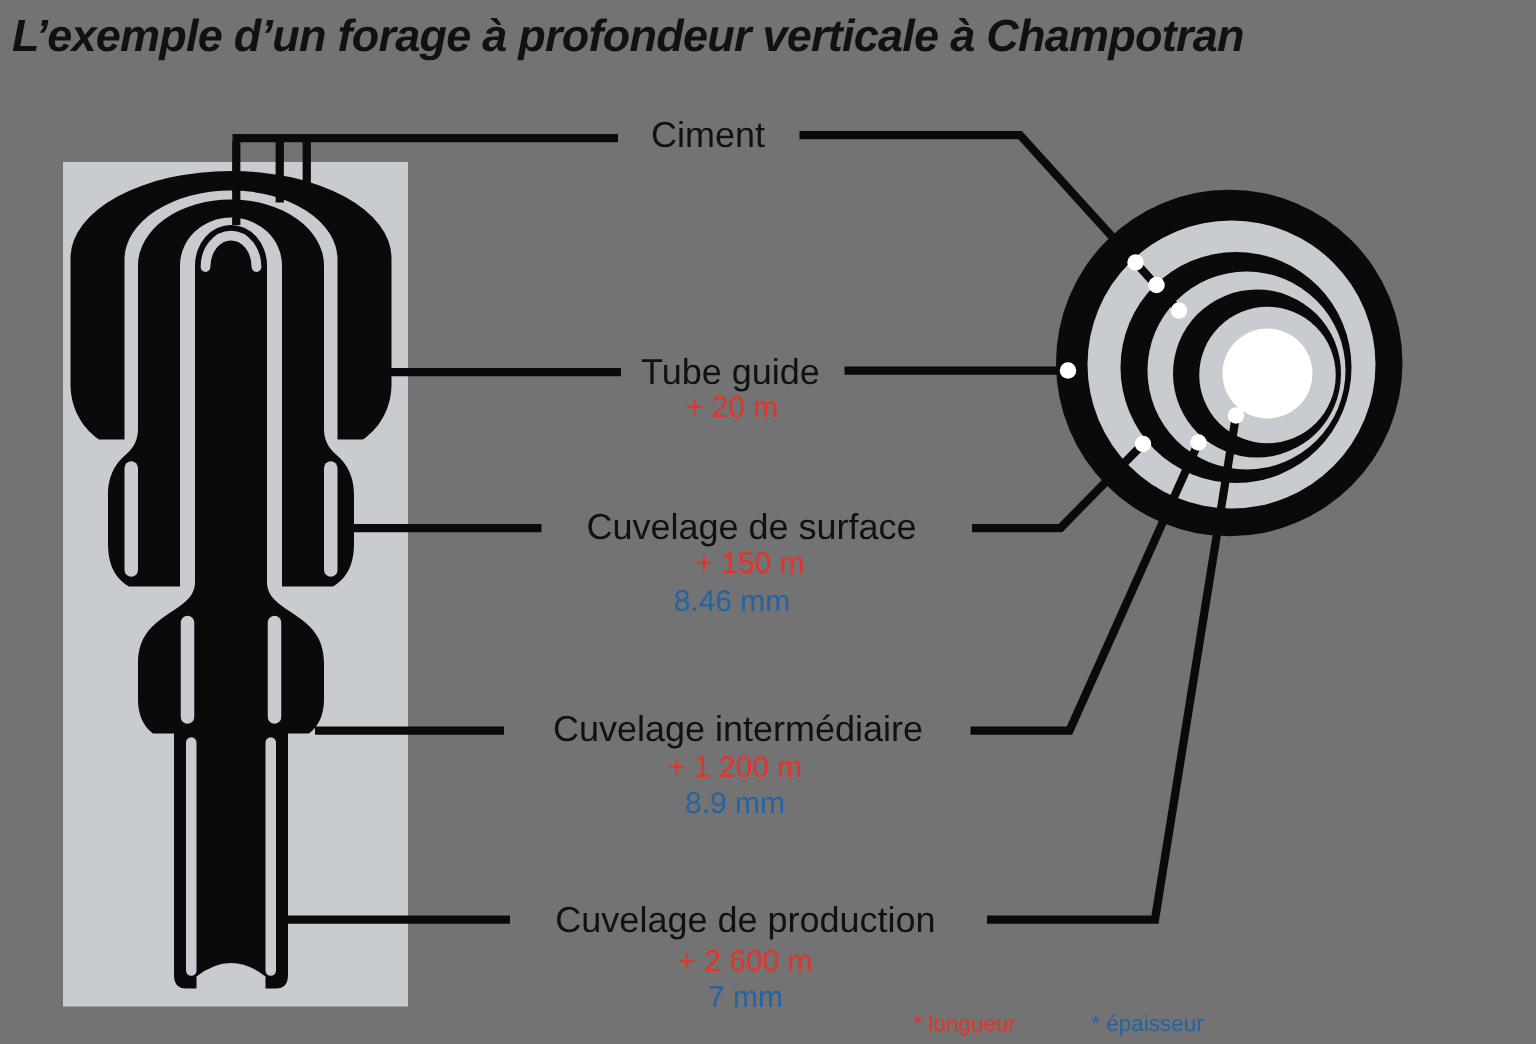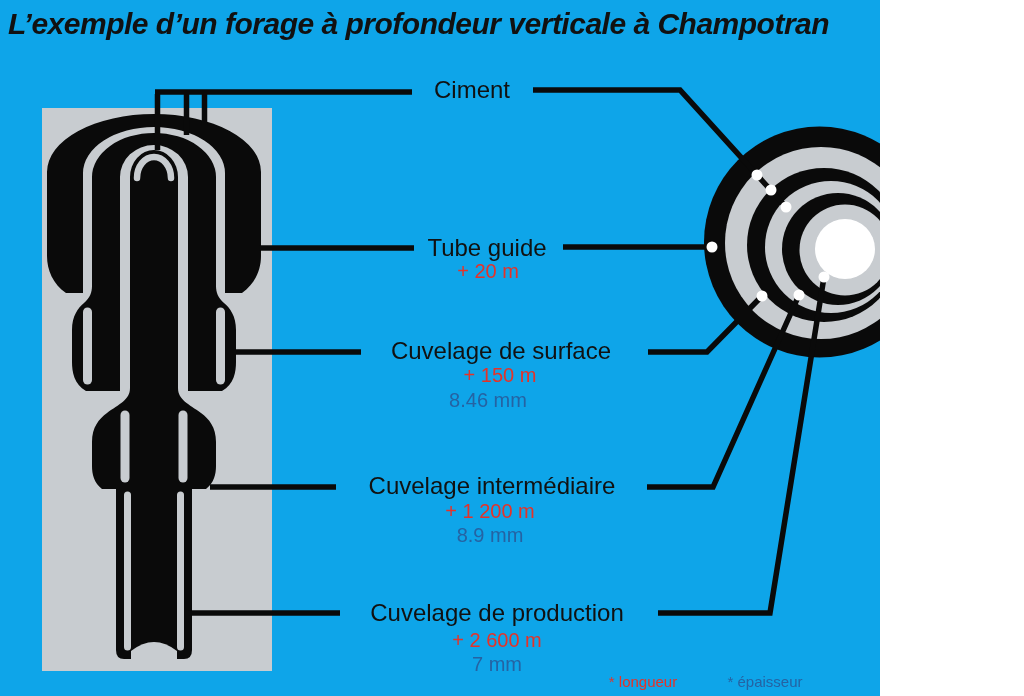--- a/index.html
+++ b/index.html
@@ -1,16 +1,16 @@
 <!DOCTYPE html>
 <html><head>
 <meta charset="utf-8">
 <style>
   html,body{margin:0;padding:0;background:#ffffff;}
-  .page{position:relative;width:880px;height:696px;background:#0ea5e9;overflow:hidden;
+  .page{position:relative;width:1024px;height:696px;background:#737373;overflow:hidden;
         font-family:"Liberation Sans",sans-serif;}
   svg{display:block}
   .title-text{font-family:"Liberation Sans",sans-serif;font-weight:bold;font-style:italic;
               font-size:30px;fill:#111111;letter-spacing:-0.5px;}
   .lbl{font-family:"Liberation Sans",sans-serif;font-size:24px;fill:#111111;}
   .len{font-family:"Liberation Sans",sans-serif;font-size:20px;}
   .thk{font-family:"Liberation Sans",sans-serif;font-size:20px;}
   .foot{font-family:"Liberation Sans",sans-serif;font-size:15px;}
 </style>
 </head>

